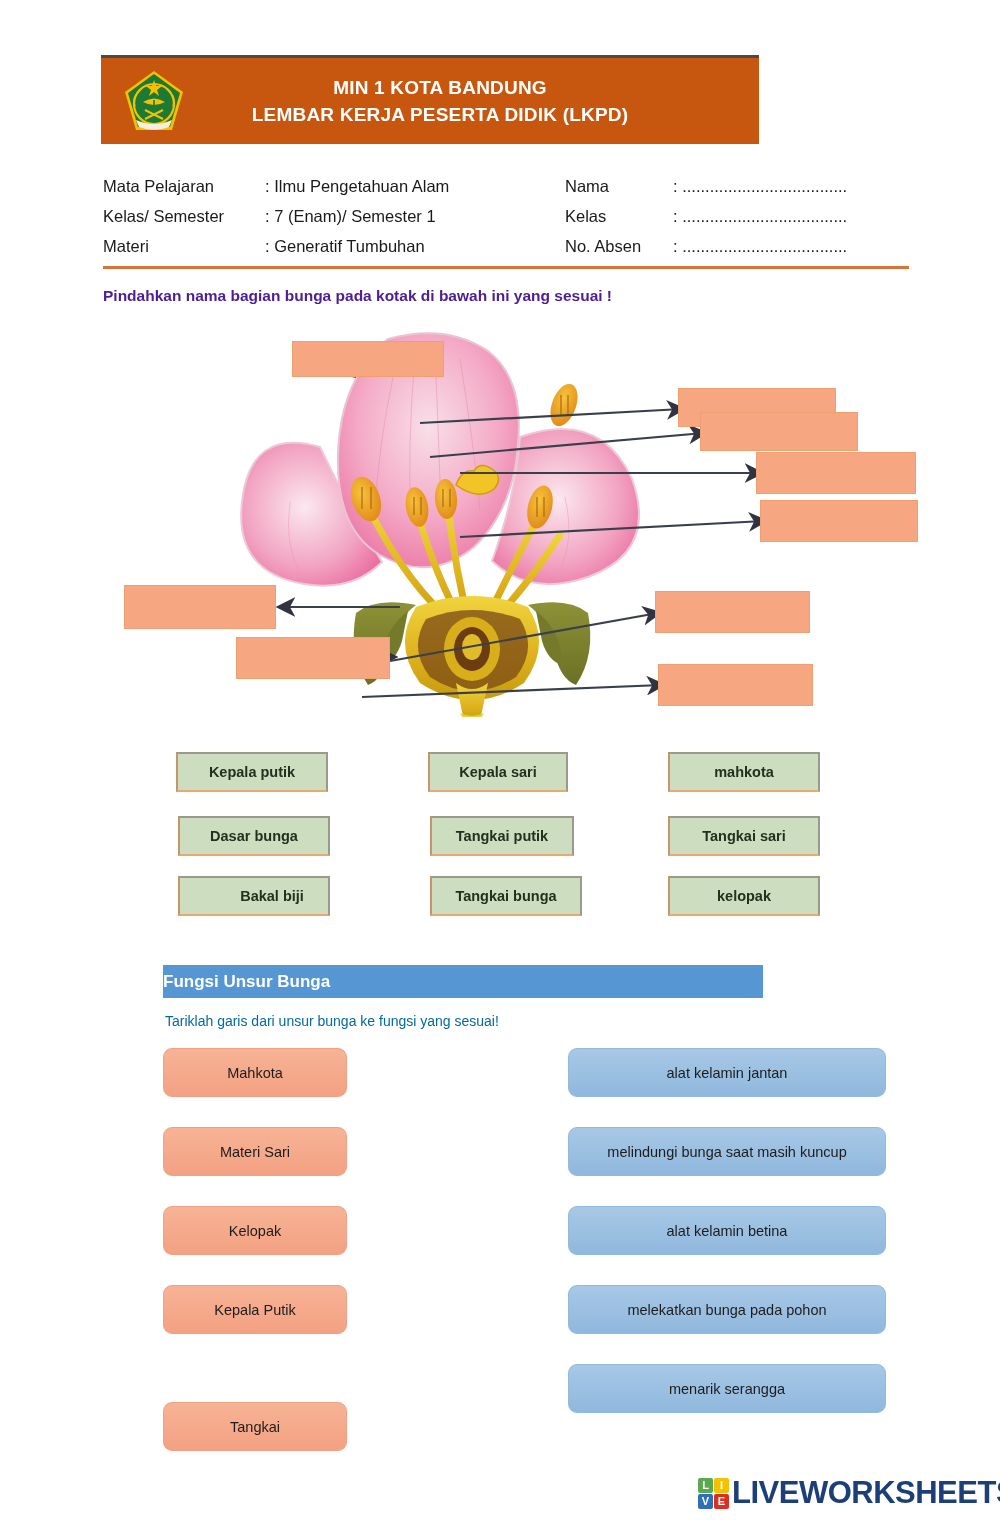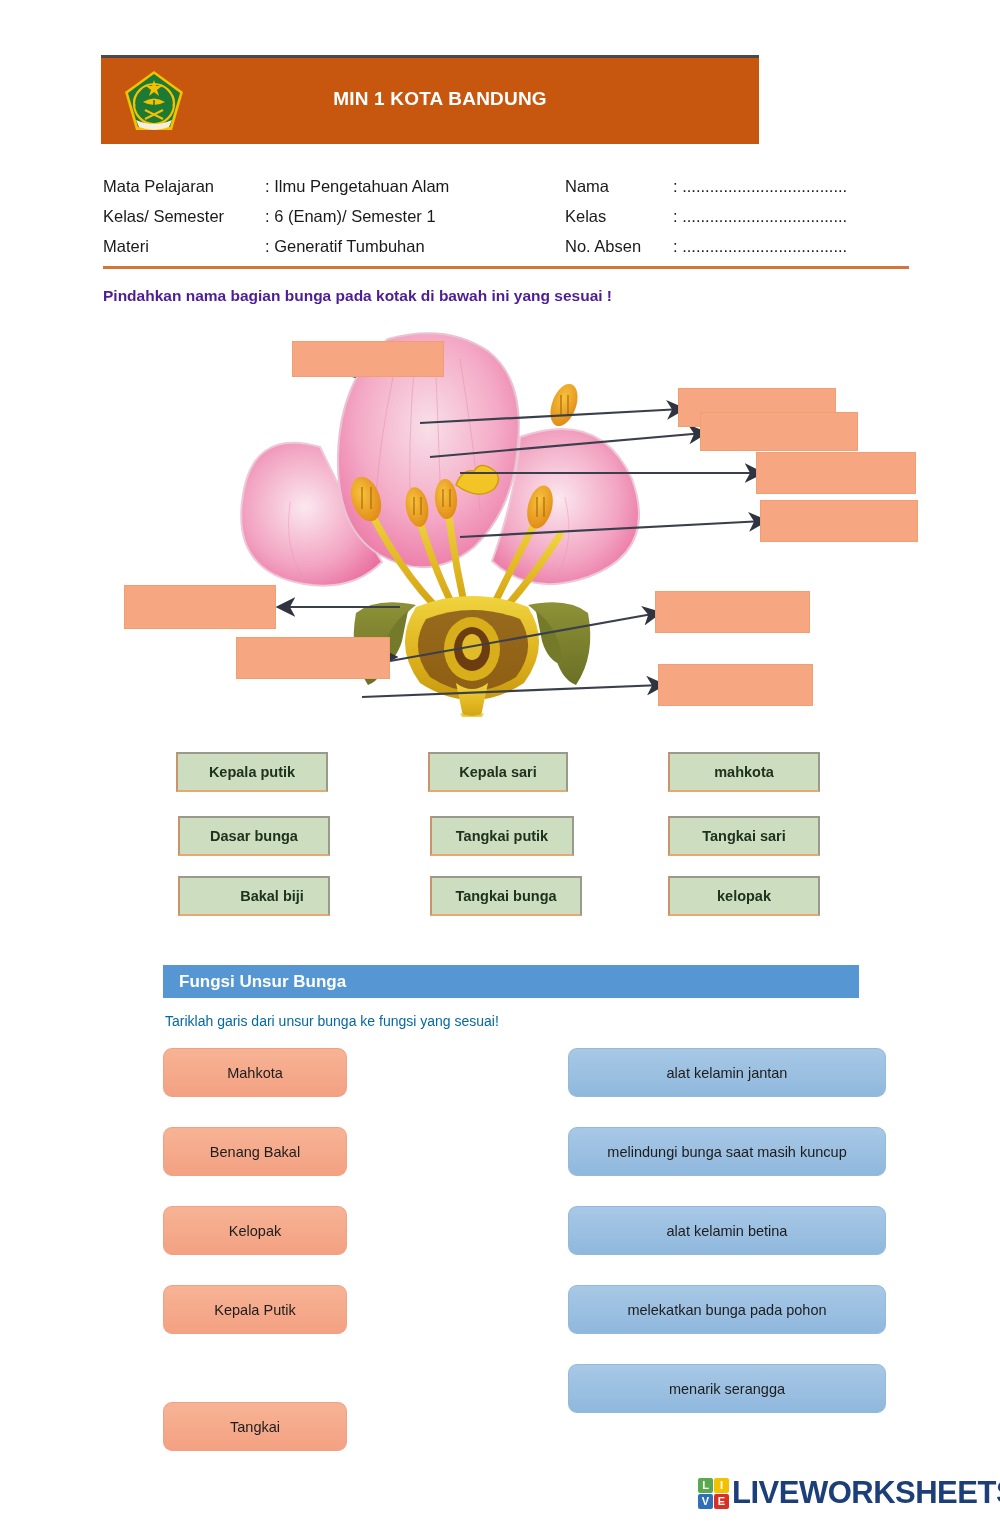--- a/index.html
+++ b/index.html
@@ -136,26 +136,25 @@
     color: #20321e;
     font-weight: bold;
     height: 40px;
   }
 
   
   .section-bar {
     position: absolute;
     left: 163px;
     top: 965px;
-    width: 696px;
+    width: 600px;
     height: 33px;
     background: #5596d3;
     display: flex;
     align-items: center;
-    padding-left: 16px;
     box-sizing: border-box;
   }
   .section-bar span {
     color: #ffffff;
     font-size: 17px;
     font-weight: bold;
   }
   .instruction-2 {
     position: absolute;
     left: 165px;
@@ -245,35 +244,36 @@
       <path d="M22 40 l18 9 M40 40 l-18 9" stroke="#f4c000" stroke-width="2"></path>
       <path d="M13 50 q18 8 36 0 l-3 7 q-15 6 -30 0z" fill="#f4f0dc"></path>
       <g fill="none" stroke="#f4c000" stroke-width="1.3">
         <path d="M12 26 q-2 5 0 10"></path>
           <path d="M50 26 q2 5 0 10"></path>
       </g>
     </svg>
   </div>
   <div class="header-titles">
     <div class="header-line header-line-1">MIN 1 KOTA BANDUNG</div>
+    <div class="header-line header-line-2">LEMBAR KERJA PESERTA DIDIK (LKPD)</div>
   </div>
 </div>
 
 <div class="info-block">
 
   <div class="info-row">
     <div class="lbl-left">Mata Pelajaran</div>
     <div class="val-left">: Ilmu Pengetahuan Alam</div>
     <div class="lbl-right">Nama</div>
     <div class="val-right">: ....................................</div>
   </div>
 
   <div class="info-row">
     <div class="lbl-left">Kelas/ Semester</div>
-    <div class="val-left">: 6 (Enam)/ Semester 1</div>
+    <div class="val-left">: 7 (Enam)/ Semester 1</div>
     <div class="lbl-right">Kelas</div>
     <div class="val-right">: ....................................</div>
   </div>
 
   <div class="info-row">
     <div class="lbl-left">Materi</div>
     <div class="val-left">: Generatif Tumbuhan</div>
     <div class="lbl-right">No. Absen</div>
     <div class="val-right">: ....................................</div>
   </div>
@@ -441,21 +441,21 @@
 <div class="section-bar">
   <span>Fungsi Unsur Bunga</span>
 </div>
 <div class="instruction-2">Tariklah garis dari unsur bunga ke fungsi yang sesuai!</div>
 
 <div class="match-area">
   <div class="match-left" style="top:0px;">
       <span>Mahkota</span>
     </div>
   <div class="match-left" style="top:79px;">
-      <span>Benang Bakal</span>
+      <span>Materi Sari</span>
     </div>
   <div class="match-left" style="top:158px;">
       <span>Kelopak</span>
     </div>
   <div class="match-left" style="top:237px;">
       <span>Kepala Putik</span>
     </div>
   <div class="match-left" style="top:316px;margin-top:38px;">
       <span>Tangkai</span>
     </div>

